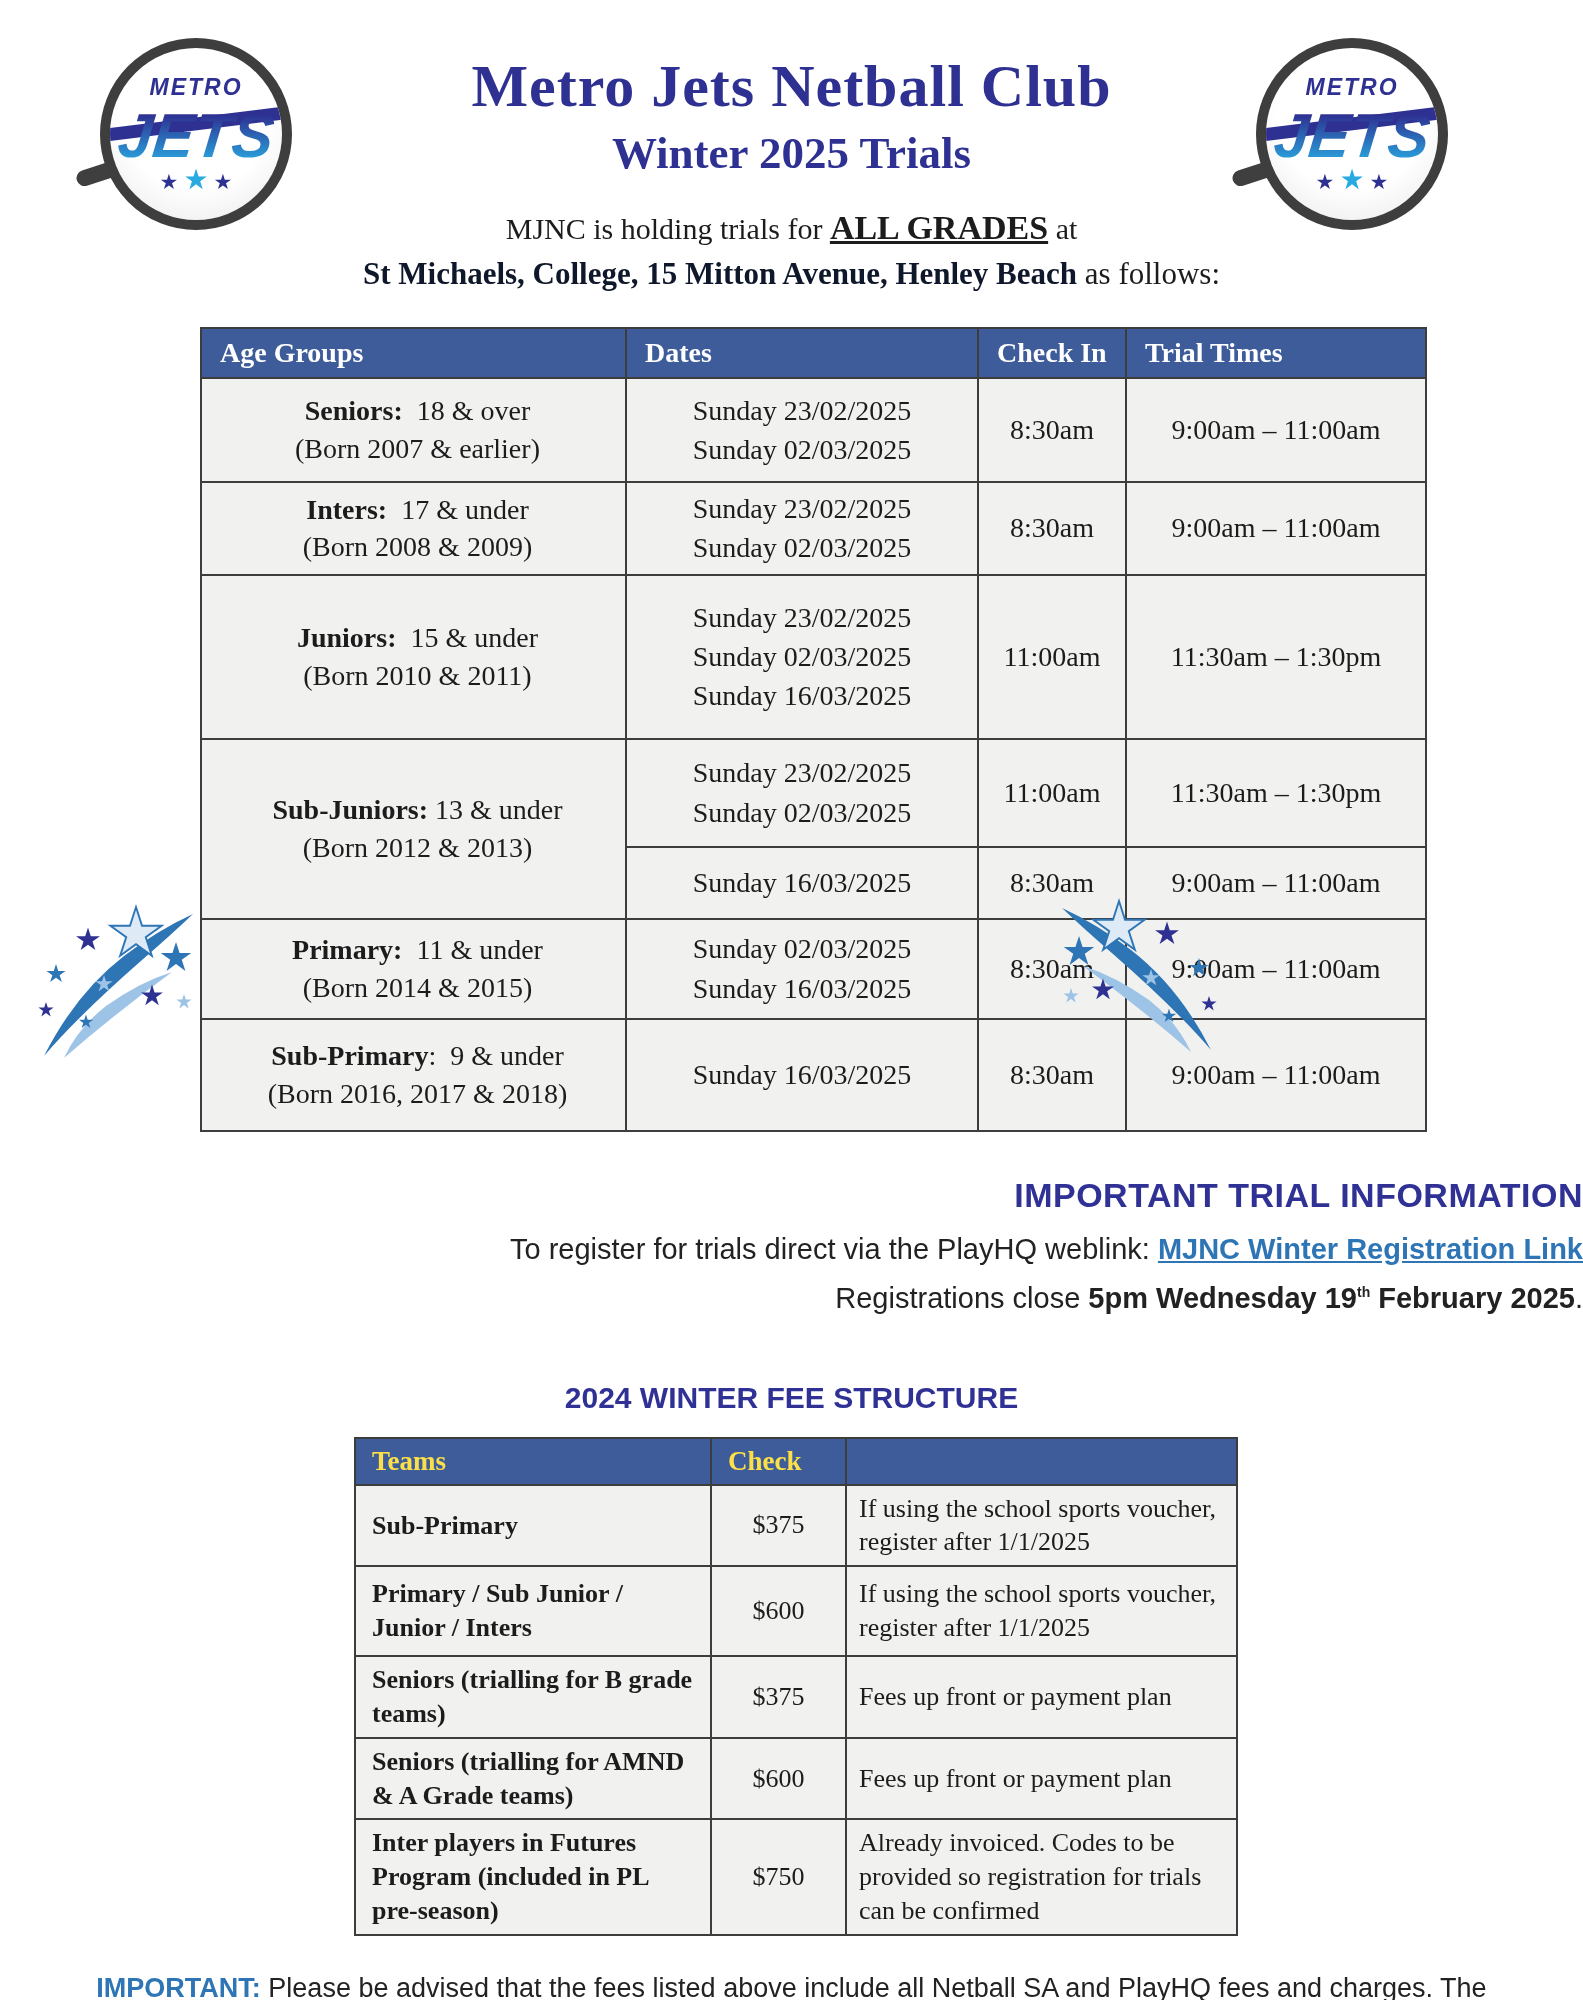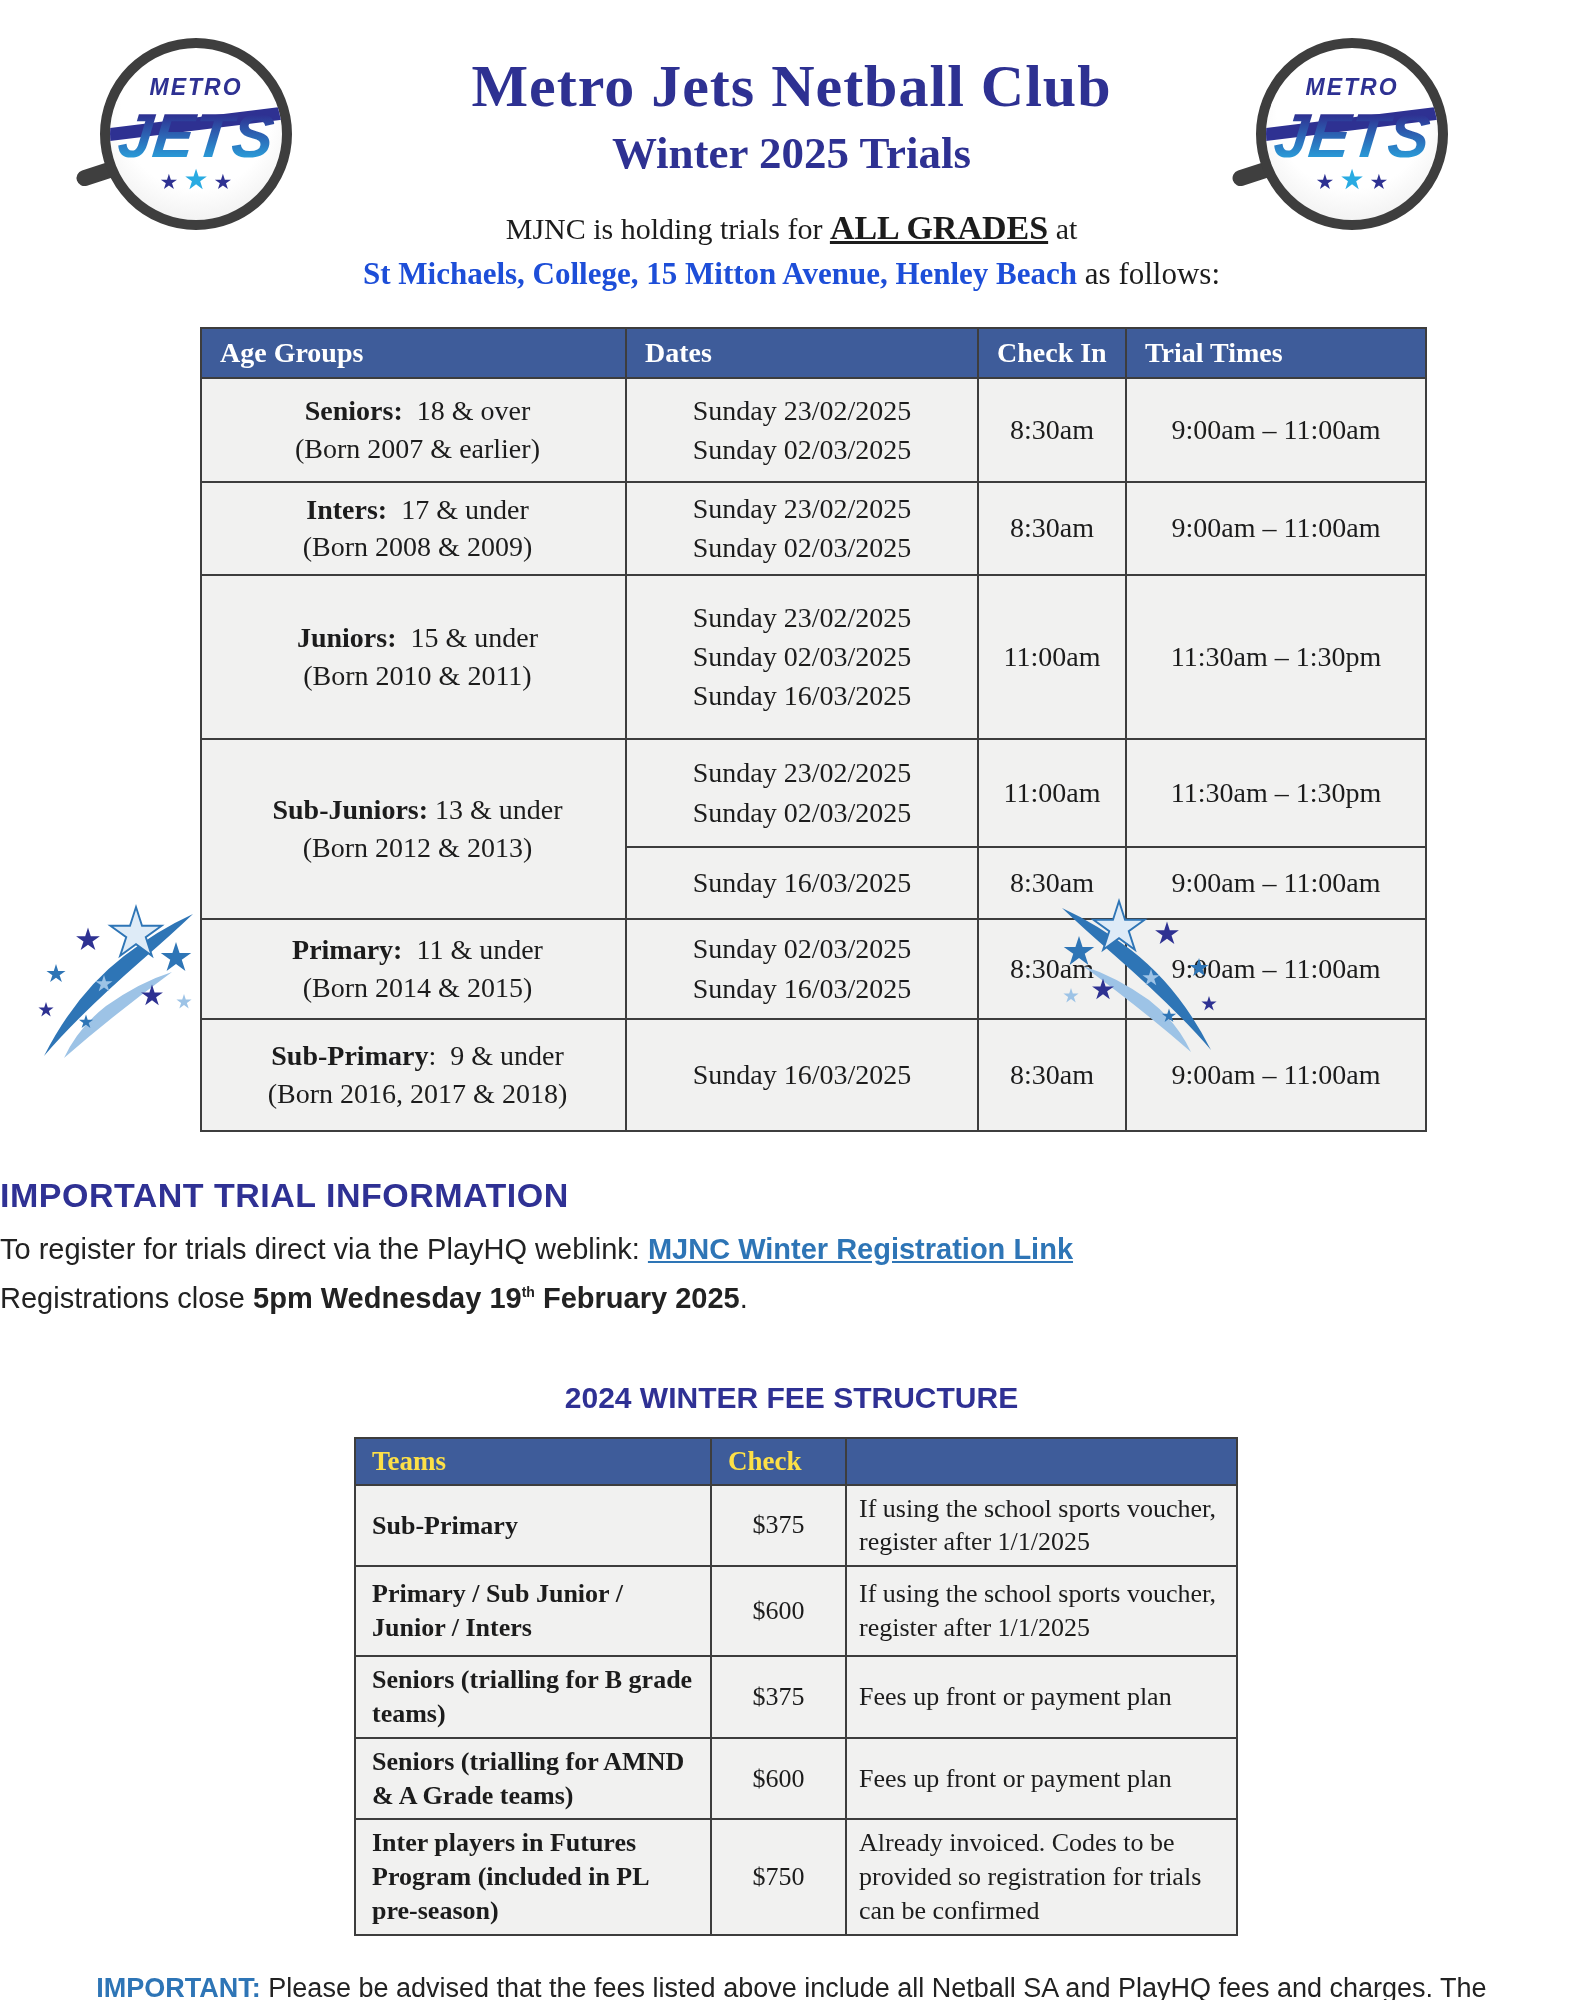--- a/index.html
+++ b/index.html
@@ -35,38 +35,38 @@
 
   .title-block { padding-top:52px; text-align:center; }
   .page-title { font-size:60px; font-weight:bold; color:#2E3192; letter-spacing:1px; }
   .page-subtitle { font-size:45px; font-weight:bold; color:#2E3192; margin-top:6px; }
 
   
   .intro { text-align:center; margin-top:24px; line-height:1.45; }
   .intro-line1 { font-size:30px; }
   .intro-line1 .all-grades { font-weight:bold; font-size:34px; text-decoration:underline; }
   .intro-line2 { font-size:31px; }
-  .intro-line2 .location { color:#1d4ed8; font-weight:bold; }
+  .intro-line2 .location { color:#0f172a; font-weight:bold; }
 
   
   table { border-collapse:collapse; table-layout:fixed; }
   .trials-table { margin:30px 0 0 200px; width:1225px; }
   .trials-table th, .trials-table td { border:2px solid #3d3d3d; }
   .trials-table th {
     background:#3E5C9A; color:#ffffff; font-size:28px; font-weight:bold;
     text-align:left; padding:8px 0 8px 18px; height:48px;
   }
   .trials-table td { background:#F1F1F0; font-size:28px; padding:6px 10px; }
   td.c-group { text-align:center; padding-left:18px; line-height:1.35; }
   td.c-group b { font-weight:bold; }
   td.c-dates { text-align:center; line-height:1.4; }
   td.c-check, td.c-times { text-align:center; }
 
   
-  .info { text-align:left; margin-top:44px; font-family:"Liberation Sans", sans-serif; }
+  .info { text-align:right; margin-top:44px; font-family:"Liberation Sans", sans-serif; }
   .info-heading { font-size:34px; font-weight:bold; color:#2F3194; letter-spacing:0.5px; }
   .info-line1 { font-size:29px; margin-top:18px; color:#222; }
   .info-line1 a { color:#2E75B6; font-weight:bold; }
   .info-line2 { font-size:29px; margin-top:16px; color:#222; }
   .info-line2 b { font-weight:bold; }
   .info-line2 sup { font-size:14px; font-weight:bold; }
 
   
   .fee-heading { text-align:center; margin-top:66px; font-family:"Liberation Sans", sans-serif;
     font-size:30px; font-weight:bold; color:#2F3194; }

